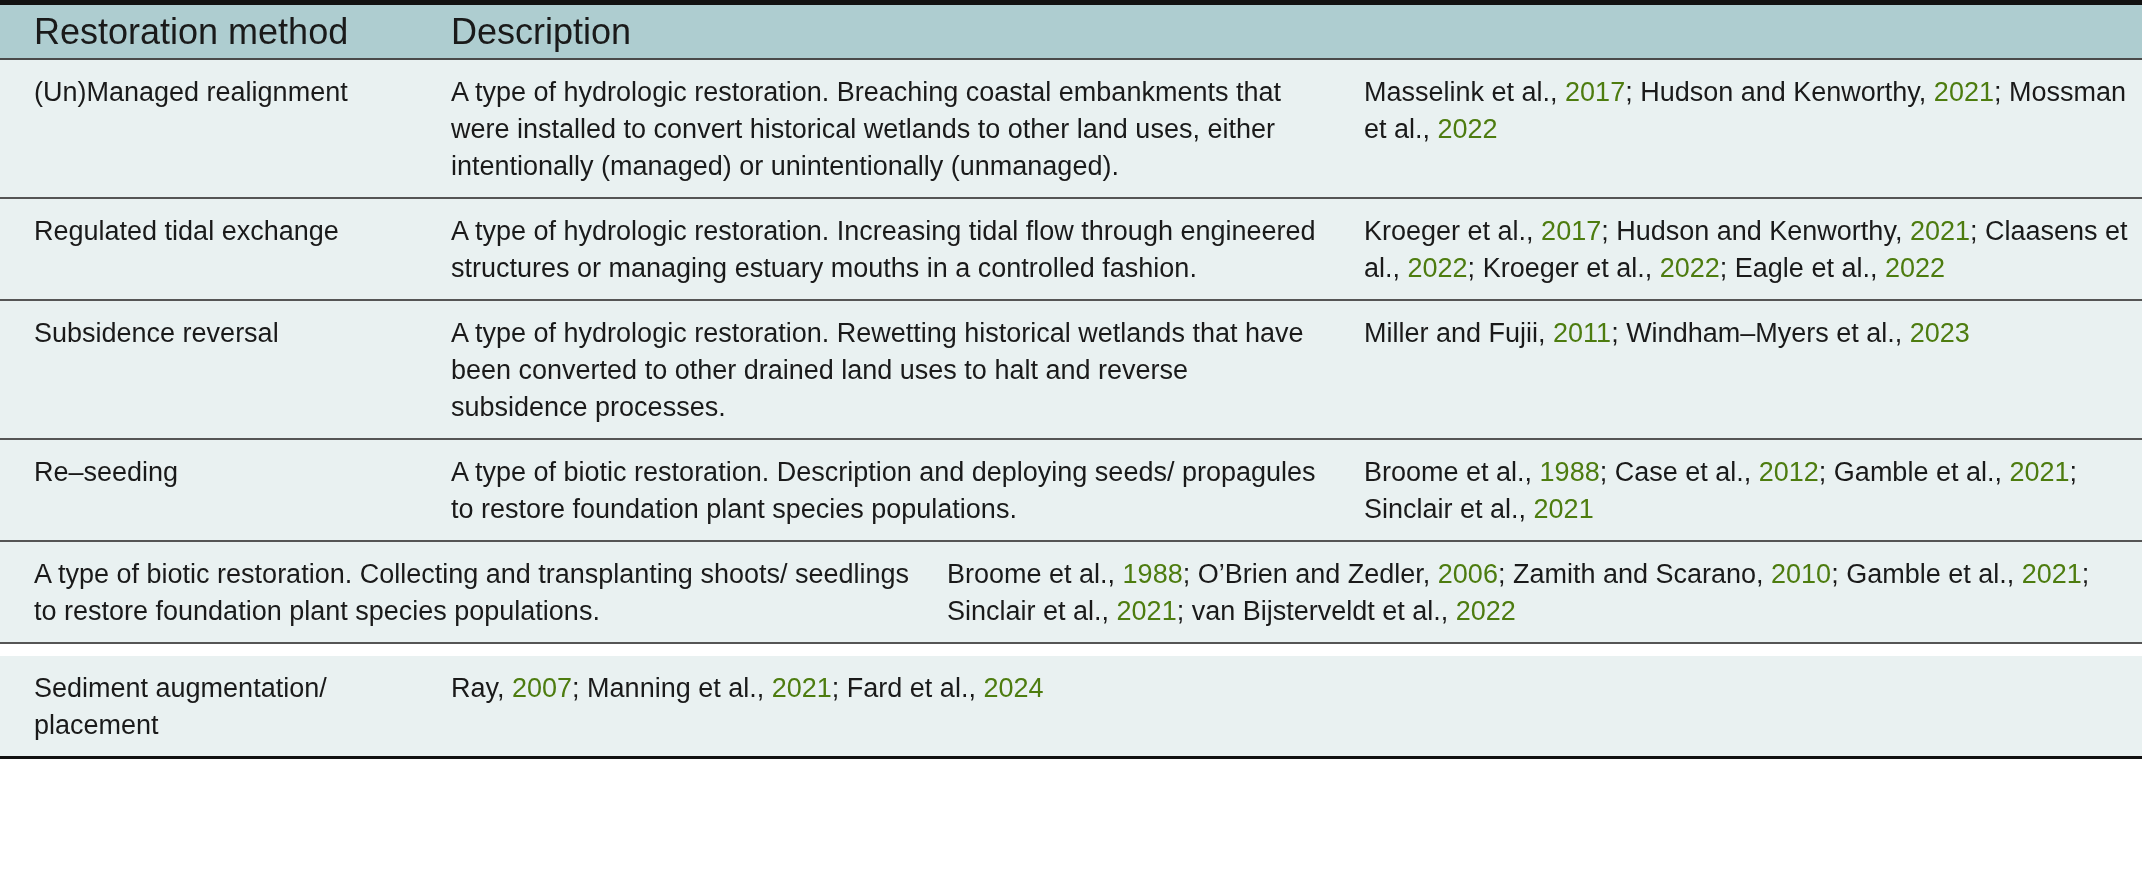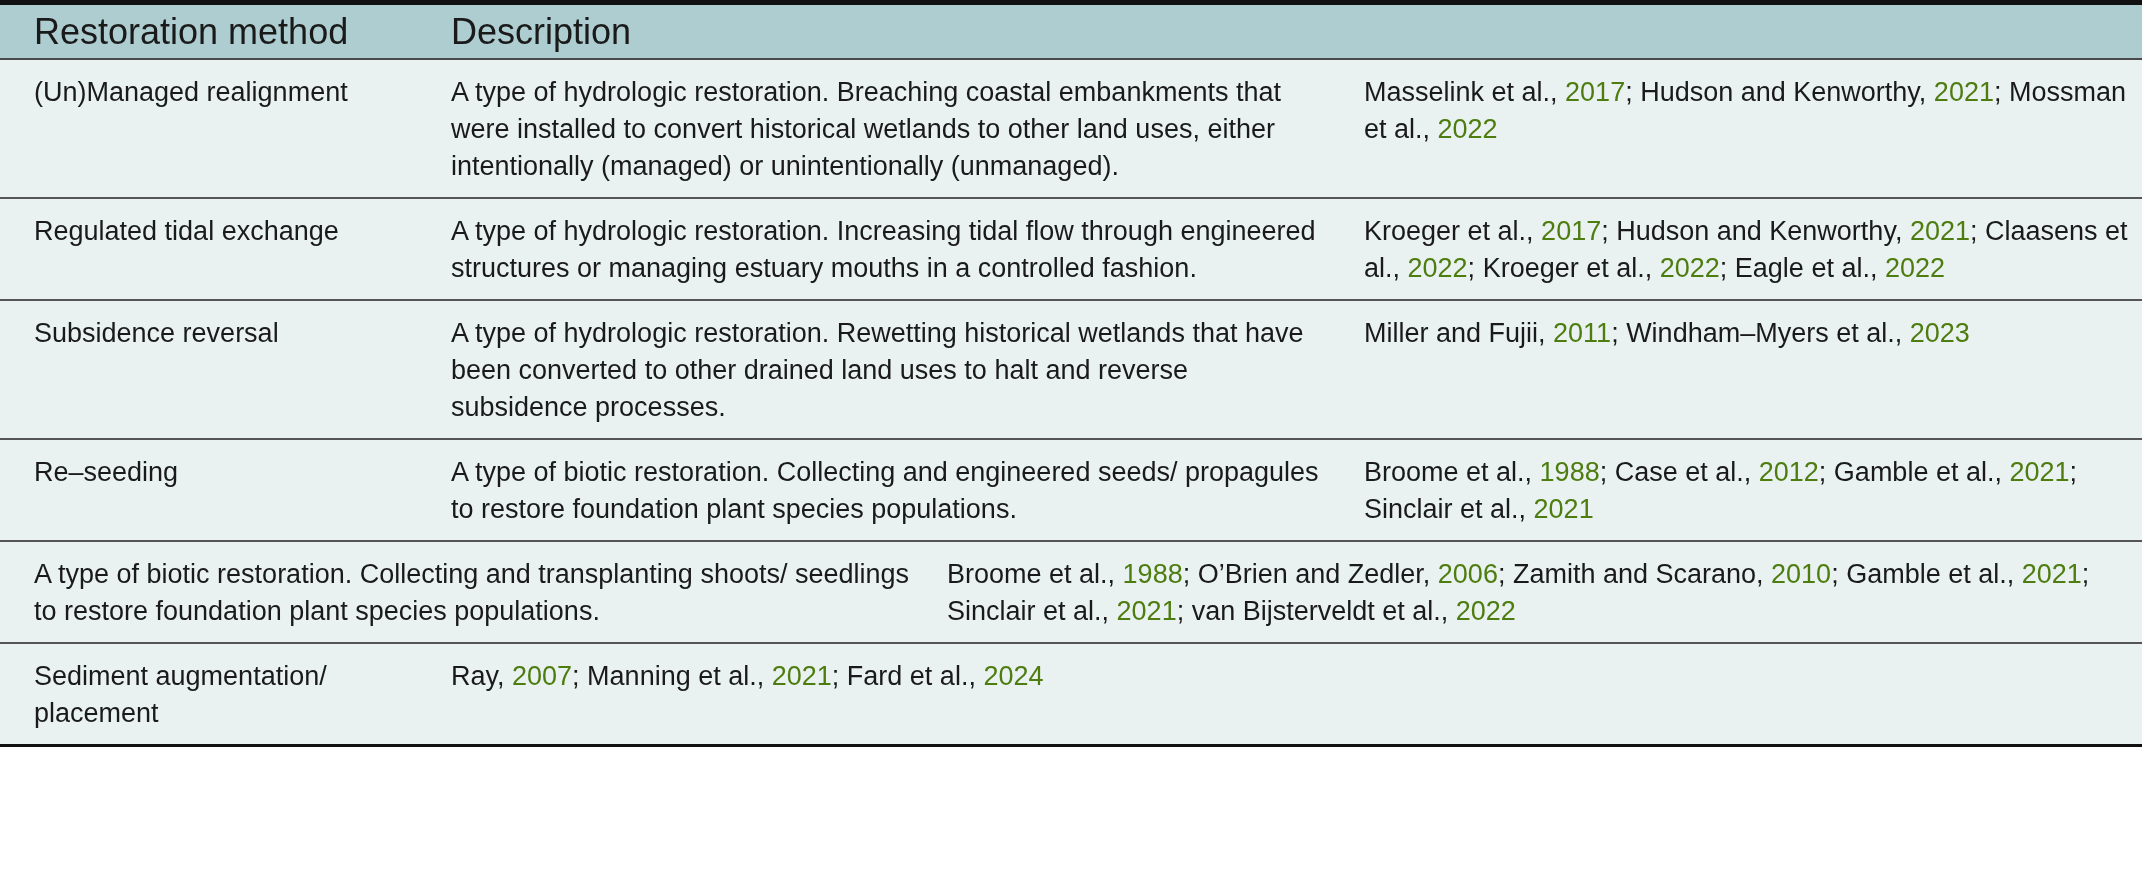--- a/index.html
+++ b/index.html
@@ -1,20 +1,20 @@
 <!DOCTYPE html>
 <html><head>
 <meta charset="utf-8">
 <style>
   html, body { margin:0; padding:0; background:#ffffff; }
   body { width:2142px; height:871px; overflow:hidden; font-family:"Liberation Sans", sans-serif; color:#1a1a1a; }
   .table { width:2142px; border-top:5px solid #111; border-bottom:3px solid #111; }
   .hdr { display:flex; background:#aecdd0; height:53px; align-items:center; border-bottom:2px solid #4a4a4a; font-size:36px; }
   .row { display:flex; background:#e9f1f1; border-bottom:2px solid #555; font-size:27px; line-height:37px; }
-  .row:last-child { border-bottom:none; }
+  .row:last-child { border-bottom:none;margin-top:12px; }
   .c1 { width:417px; padding-left:34px; box-sizing:border-box; flex:none; }
   .c2 { width:913px; padding-left:34px; box-sizing:border-box; flex:none; }
   .c3 { flex:1; padding-left:34px; box-sizing:border-box; }
   .row .c1, .row .c2, .row .c3 { padding-top:14px; padding-bottom:12px; }
   .yr { color:#4d7c0f; }
 </style>
 </head>
 <body>
 
 <div class="table">
@@ -33,21 +33,21 @@
         <div class="c2">A type of hydrologic restoration. Increasing tidal flow through engineered structures or managing estuary mouths in a controlled fashion.</div>
         <div class="c3"><span>Kroeger et al., </span><span class="yr">2017</span><span>; </span><span>Hudson and Kenworthy, </span><span class="yr">2021</span><span>; </span><span>Claasens et al., </span><span class="yr">2022</span><span>; </span><span>Kroeger et al., </span><span class="yr">2022</span><span>; </span><span>Eagle et al., </span><span class="yr">2022</span><span></span></div>
       </div>
       <div class="row">
         <div class="c1">Subsidence reversal</div>
         <div class="c2">A type of hydrologic restoration. Rewetting historical wetlands that have been converted to other drained land uses to halt and reverse subsidence processes.</div>
         <div class="c3"><span>Miller and Fujii, </span><span class="yr">2011</span><span>; </span><span>Windham–Myers et al., </span><span class="yr">2023</span><span></span></div>
       </div>
       <div class="row">
         <div class="c1">Re–seeding</div>
-        <div class="c2">A type of biotic restoration. Collecting and engineered seeds/ propagules to restore foundation plant species populations.</div>
+        <div class="c2">A type of biotic restoration. Description and deploying seeds/ propagules to restore foundation plant species populations.</div>
         <div class="c3"><span>Broome et al., </span><span class="yr">1988</span><span>; </span><span>Case et al., </span><span class="yr">2012</span><span>; </span><span>Gamble et al., </span><span class="yr">2021</span><span>; </span><span>Sinclair et al., </span><span class="yr">2021</span><span></span></div>
       </div>
       <div class="row">
         <div class="c2">A type of biotic restoration. Collecting and transplanting shoots/ seedlings to restore foundation plant species populations.</div>
         <div class="c3"><span>Broome et al., </span><span class="yr">1988</span><span>; </span><span>O’Brien and Zedler, </span><span class="yr">2006</span><span>; </span><span>Zamith and Scarano, </span><span class="yr">2010</span><span>; </span><span>Gamble et al., </span><span class="yr">2021</span><span>; </span><span>Sinclair et al., </span><span class="yr">2021</span><span>; </span><span>van Bijsterveldt et al., </span><span class="yr">2022</span><span></span></div>
       </div>
       <div class="row">
         <div class="c1">Sediment augmentation/ placement</div>
         <div class="c3"><span>Ray, </span><span class="yr">2007</span><span>; </span><span>Manning et al., </span><span class="yr">2021</span><span>; </span><span>Fard et al., </span><span class="yr">2024</span><span></span></div>
       </div>

